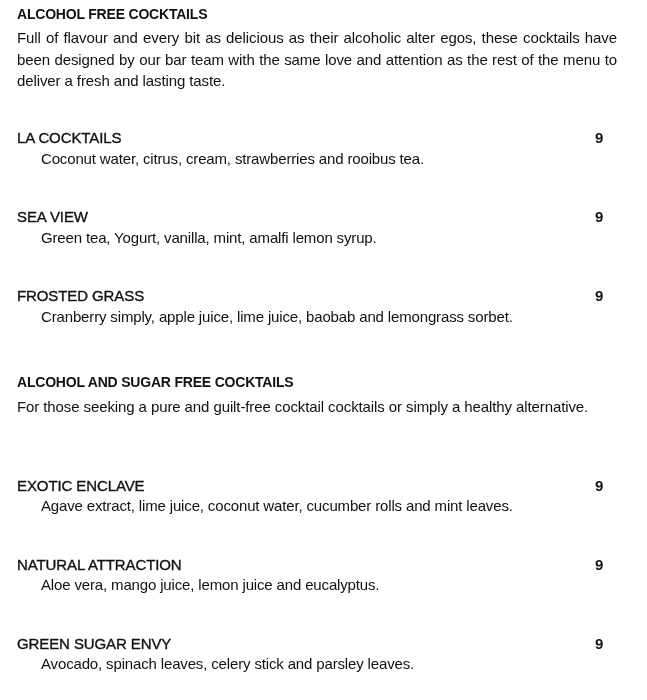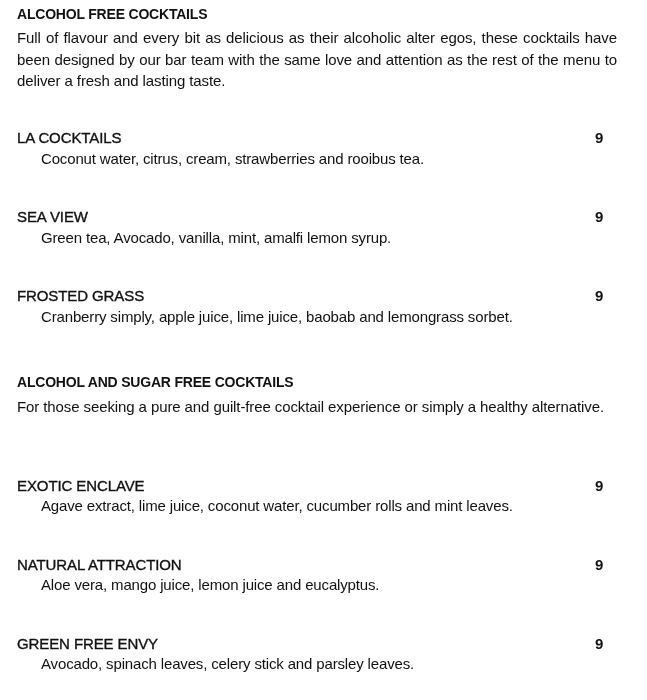--- a/index.html
+++ b/index.html
@@ -63,44 +63,44 @@
 
   <div>
     <div class="abs item-name" style="top:129px;">LA COCKTAILS</div>
     <div class="abs item-price" style="top:129px;">9</div>
     <div class="abs item-desc" style="top:150px;">Coconut water, citrus, cream, strawberries and rooibus tea.</div>
   </div>
 
   <div>
     <div class="abs item-name" style="top:208px;">SEA VIEW</div>
     <div class="abs item-price" style="top:208px;">9</div>
-    <div class="abs item-desc" style="top:229px;">Green tea, Avocado, vanilla, mint, amalfi lemon syrup.</div>
+    <div class="abs item-desc" style="top:229px;">Green tea, Yogurt, vanilla, mint, amalfi lemon syrup.</div>
   </div>
 
   <div>
     <div class="abs item-name" style="top:287px;">FROSTED GRASS</div>
     <div class="abs item-price" style="top:287px;">9</div>
     <div class="abs item-desc" style="top:308px;">Cranberry simply, apple juice, lime juice, baobab and lemongrass sorbet.</div>
   </div>
 </div>
 
 <div>
   <div class="abs section-title" style="top:374px;text-align:center;">ALCOHOL AND SUGAR FREE COCKTAILS</div>
-  <div class="abs section-desc" style="top:396px;">For those seeking a pure and guilt-free cocktail experience or simply a healthy alternative.</div>
+  <div class="abs section-desc" style="top:396px;">For those seeking a pure and guilt-free cocktail cocktails or simply a healthy alternative.</div>
 
   <div>
     <div class="abs item-name" style="top:477px;">EXOTIC ENCLAVE</div>
     <div class="abs item-price" style="top:477px;">9</div>
     <div class="abs item-desc" style="top:497px;">Agave extract, lime juice, coconut water, cucumber rolls and mint leaves.</div>
   </div>
 
   <div>
     <div class="abs item-name" style="top:556px;">NATURAL ATTRACTION</div>
     <div class="abs item-price" style="top:556px;">9</div>
     <div class="abs item-desc" style="top:576px;">Aloe vera, mango juice, lemon juice and eucalyptus.</div>
   </div>
 
   <div>
-    <div class="abs item-name" style="top:635px;">GREEN FREE ENVY</div>
+    <div class="abs item-name" style="top:635px;">GREEN SUGAR ENVY</div>
     <div class="abs item-price" style="top:635px;">9</div>
     <div class="abs item-desc" style="top:655px;">Avocado, spinach leaves, celery stick and parsley leaves.</div>
   </div>
 </div>
 
 </body></html>

